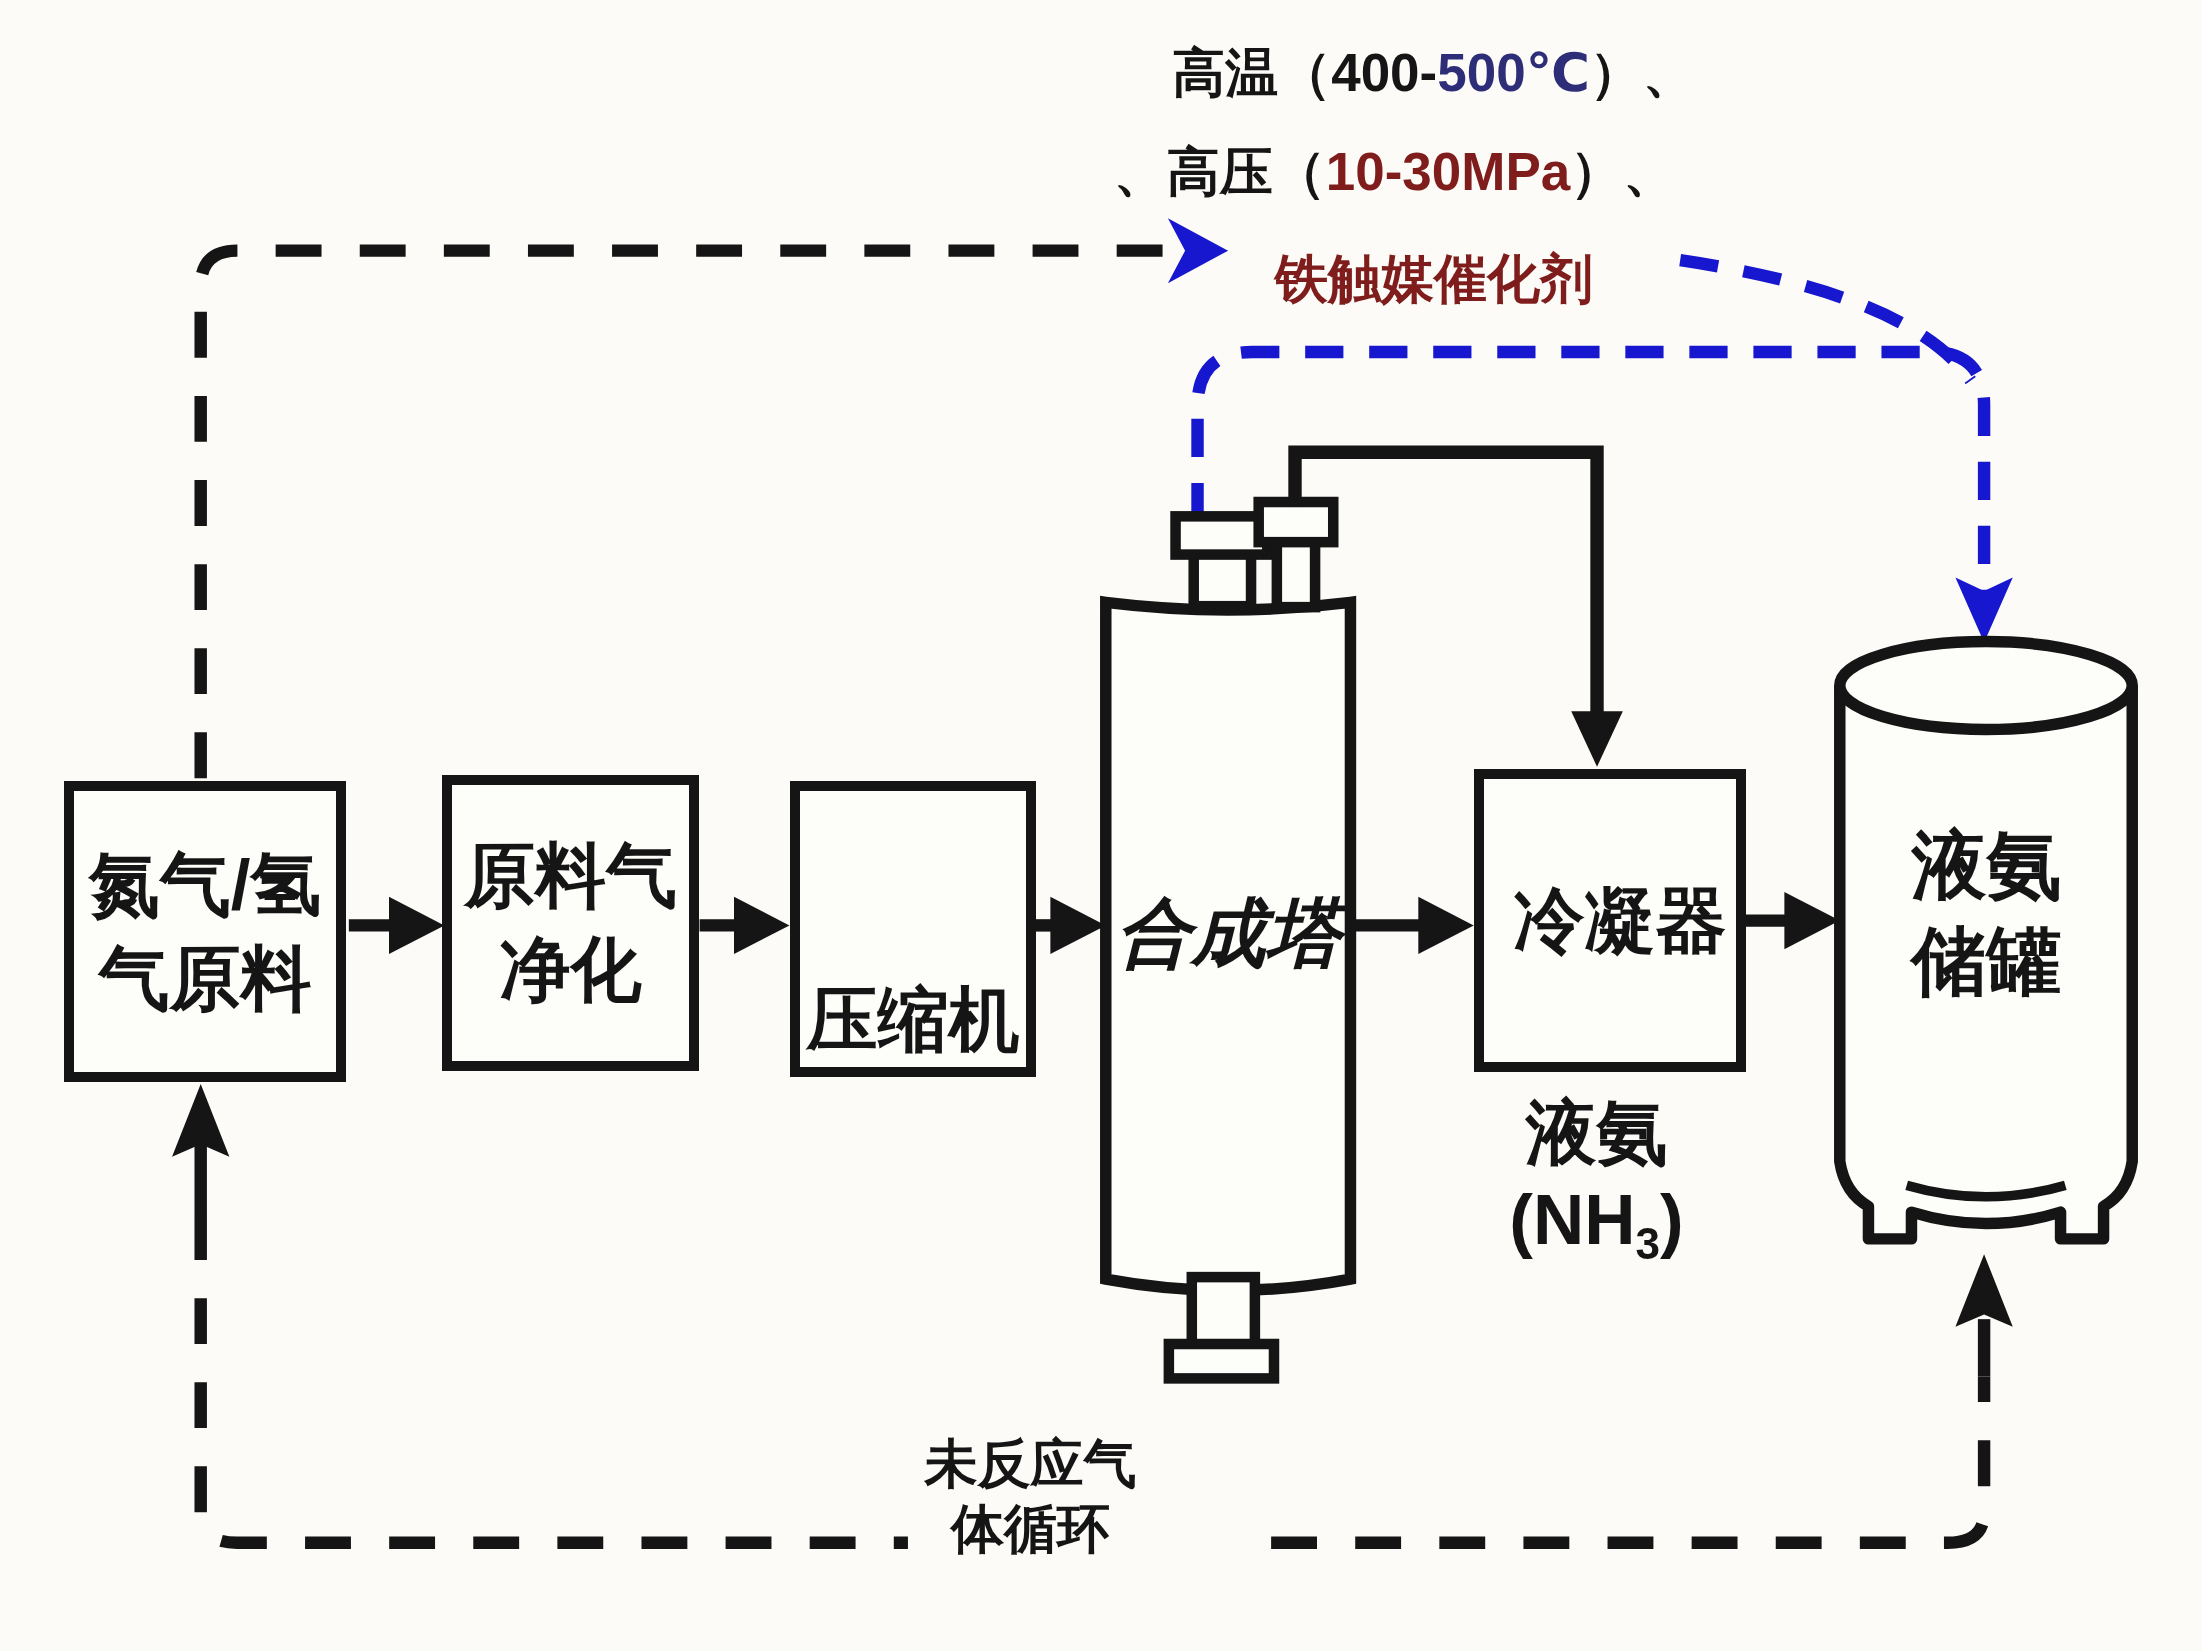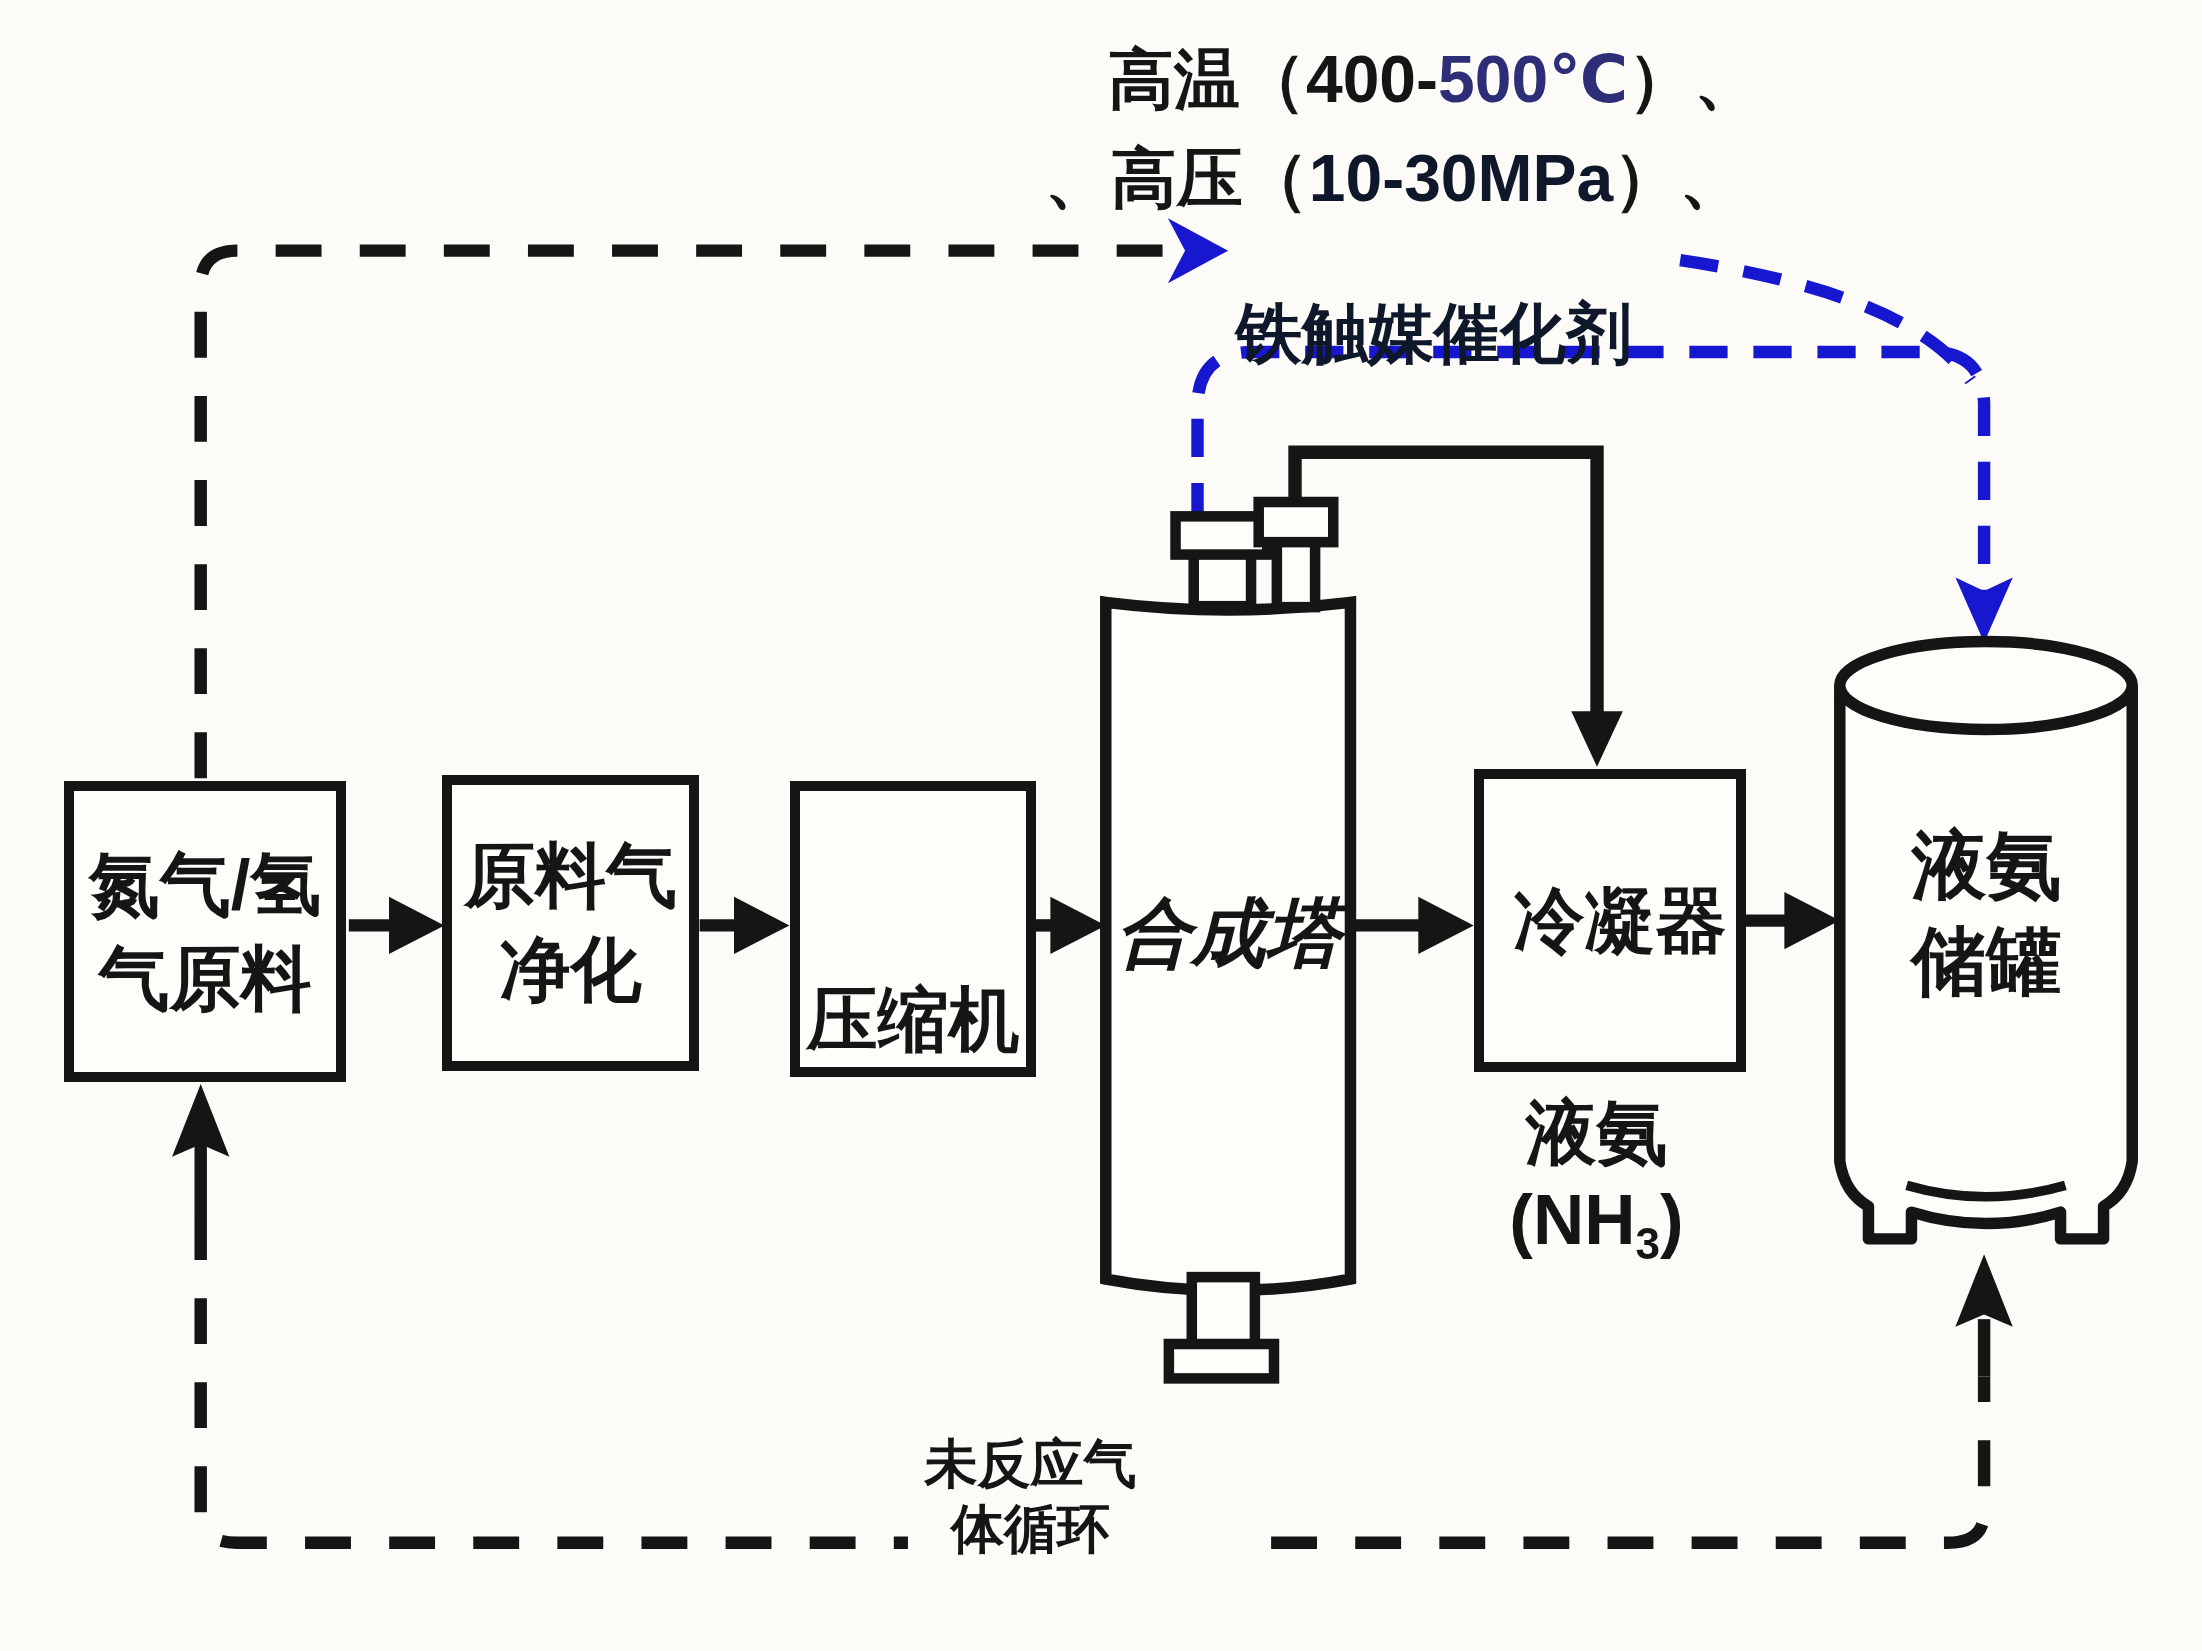--- a/index.html
+++ b/index.html
@@ -7,22 +7,22 @@
     position:relative;width:2202px;height:1652px;background:#fcfbf7;
     font-family:"Liberation Sans","DejaVu Sans",sans-serif;color:#151515;overflow:hidden;
   }
   svg.layer{position:absolute;left:0;top:0;}
   .box{
     position:absolute;background:#fdfdfa;border:10.5px solid #151515;
     display:flex;flex-direction:column;align-items:center;justify-content:center;
     text-align:center;font-weight:700;font-size:71px;line-height:1.32;
   }
   .lbl{position:absolute;text-align:center;font-weight:700;}
-  .cond{font-size:66px;line-height:1.0;white-space:nowrap;font-weight:700;}
-  .blue{color:#0f172a;margin-top:48px;}
+  .cond{font-size:53px;line-height:1.0;white-space:nowrap;font-weight:700;}
+  .blue{color:#7f1d1d;}
   .navy{color:#2e2e78;}
   .black{color:#151515;}
   .big{font-size:75px;}
   sub.chem{font-size:0.62em;}
 </style>
 </head>
 <body>
 
 <div class="canvas">
 

